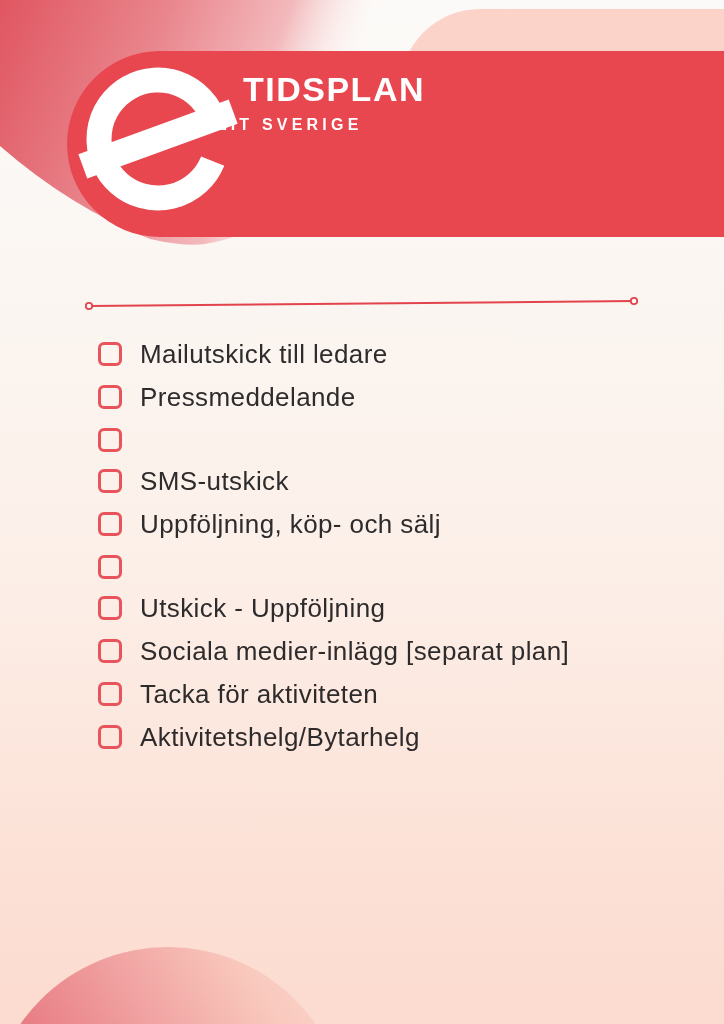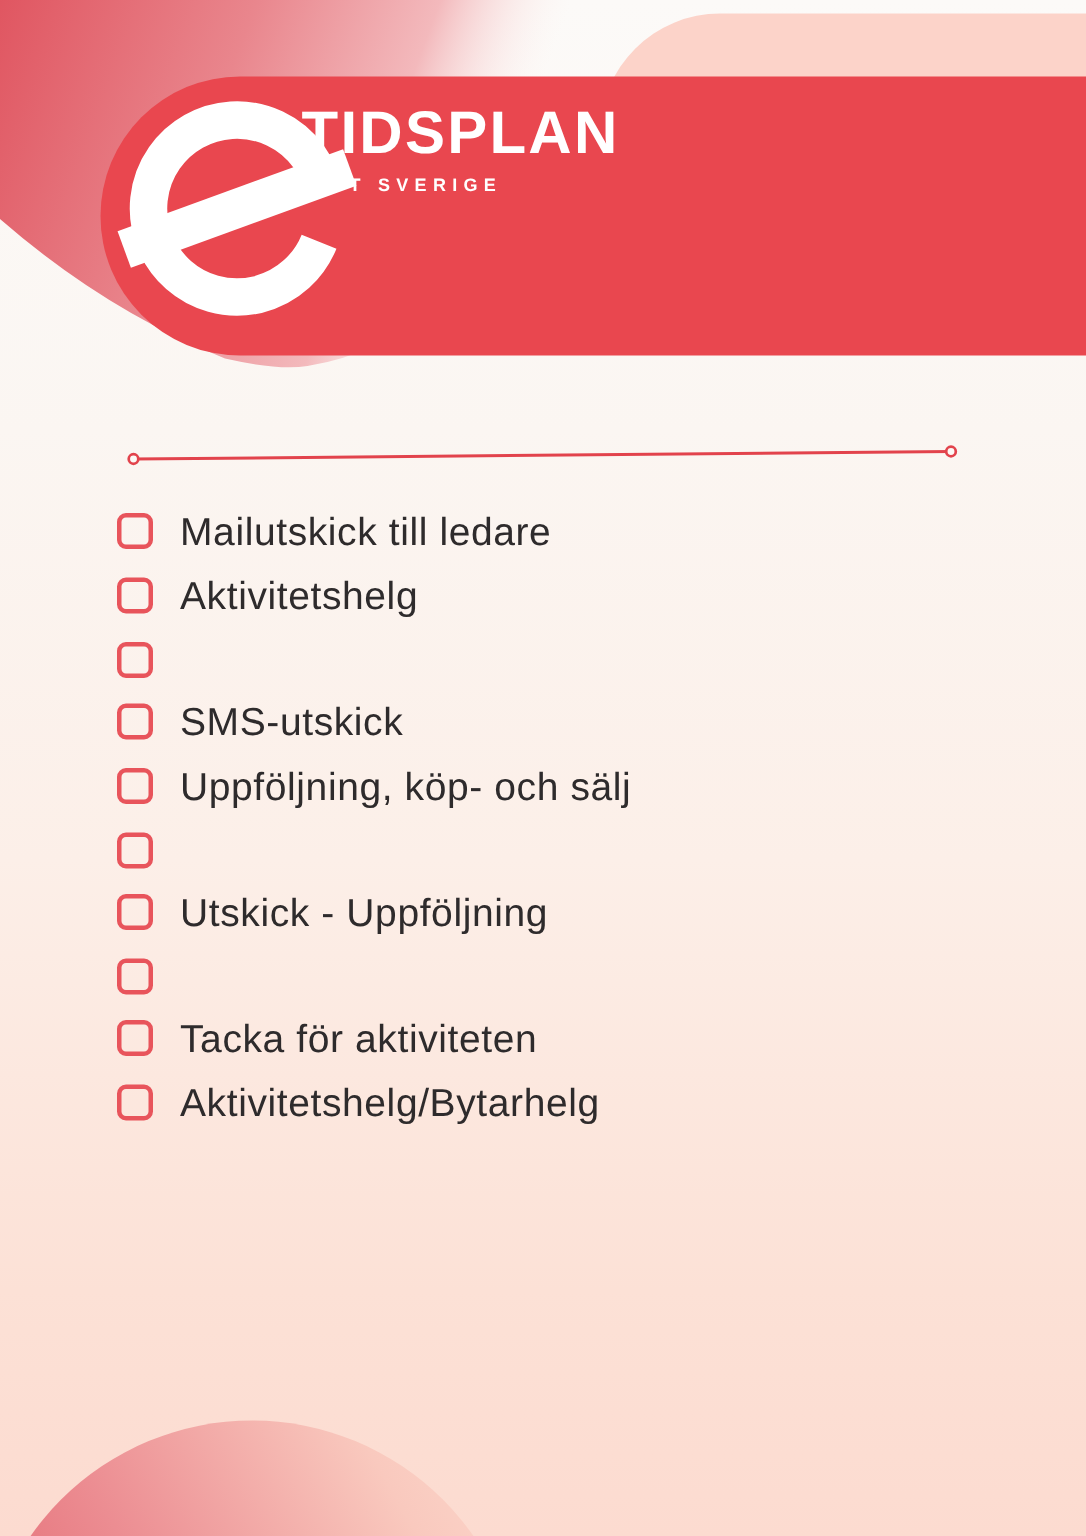--- a/index.html
+++ b/index.html
@@ -19,30 +19,30 @@
     background:#fcd3c9;border-top-left-radius:80px;z-index:2;
   }
   
   .header-banner{
     left:67px;top:51px;width:657px;height:186px;
     background:#e9474f;border-radius:93px 0 0 93px;z-index:3;
   }
   .logo{left:58px;top:39px;z-index:4;}
   .title-block{left:201px;top:70px;z-index:4;color:#ffffff;}
   .title{
-    font-size:40px;font-weight:bold;letter-spacing:1.5px;
-    line-height:38px;white-space:nowrap;
+    font-size:34px;font-weight:bold;letter-spacing:1.5px;
+    line-height:38px;white-space:nowrap;margin-left:42px;
   }
   .subtitle{
-    margin-top:8px;font-size:12px;font-weight:bold;
+    margin-top:8px;font-size:16px;font-weight:bold;
     letter-spacing:4.2px;white-space:nowrap;
   }
   .divider{left:80px;top:294px;z-index:4;}
   
-  .checklist{left:78px;top:341px;width:540px;z-index:4;}
+  .checklist{left:98px;top:341px;width:540px;z-index:4;}
   .row{display:flex;align-items:flex-start;gap:18px;margin-bottom:16px;}
   .cb{
     flex:0 0 auto;width:24px;height:24px;box-sizing:border-box;
     border:3px solid #e8545b;border-radius:6px;margin-top:1px;
     background:transparent;
   }
   .lbl{
     font-size:26px;line-height:27px;letter-spacing:0.4px;
     color:#2e2b2c;max-width:470px;
   }
@@ -93,21 +93,21 @@
   </svg>
 
   <div class="abs checklist">
     <div class="row">
       <span class="cb"></span>
       <span class="lbl">Mailutskick till ledare</span>
     </div>
 
     <div class="row">
       <span class="cb"></span>
-      <span class="lbl">Aktivitetshelg</span>
+      <span class="lbl">Pressmeddelande</span>
     </div>
 
     <div class="row">
       <span class="cb"></span>
     </div>
 
     <div class="row">
       <span class="cb"></span>
       <span class="lbl">SMS-utskick</span>
     </div>
@@ -121,20 +121,21 @@
       <span class="cb"></span>
     </div>
 
     <div class="row">
       <span class="cb"></span>
       <span class="lbl">Utskick - Uppföljning</span>
     </div>
 
     <div class="row">
       <span class="cb"></span>
+      <span class="lbl">Sociala medier-inlägg [separat plan]</span>
     </div>
 
     <div class="row">
       <span class="cb"></span>
       <span class="lbl">Tacka för aktiviteten</span>
     </div>
 
     <div class="row">
       <span class="cb"></span>
       <span class="lbl">Aktivitetshelg/Bytarhelg</span>

